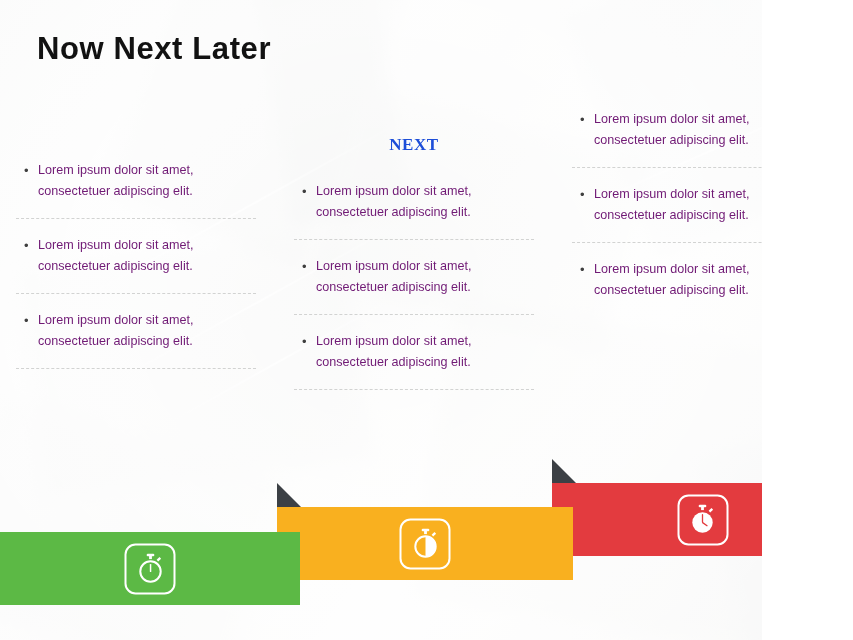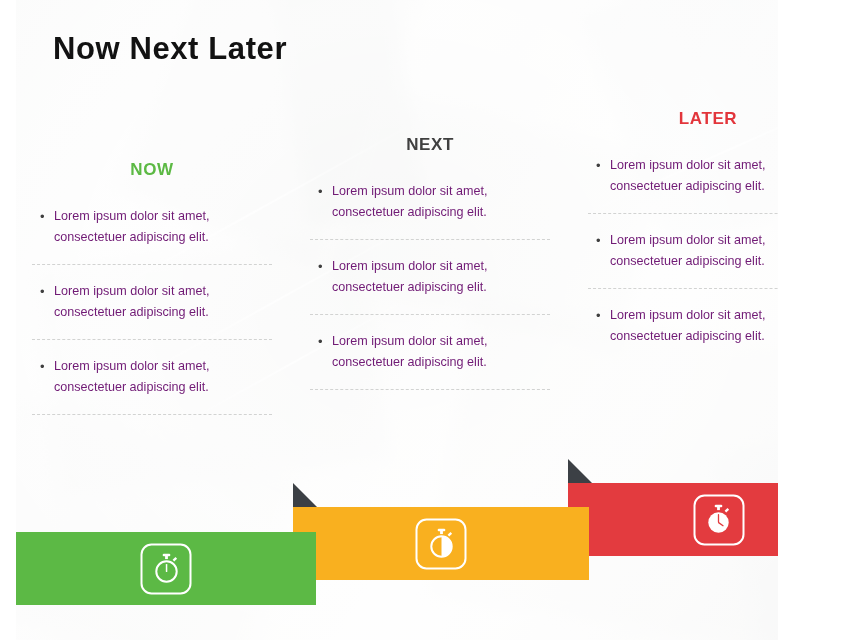--- a/index.html
+++ b/index.html
@@ -13,21 +13,20 @@
     font-family: "Liberation Sans", sans-serif;
     background: #ffffff;
   }
 
   #slide {
     position: relative;
     width: 762px;
     height: 640px;
     overflow: hidden;
     background: #fbfbfa;
-    margin-left: 16px;
   }
 
   
   .bg-layer {
     position: absolute;
     inset: 0;
     overflow: hidden;
   }
   .bg-base {
     position: absolute;
@@ -87,21 +86,21 @@
   .col-later { left: 566px; top: 109px; }
 
   .col-head {
     font-size: 17px;
     font-weight: 700;
     text-align: center;
     letter-spacing: .6px;
     margin-bottom: 26px;
   }
   .col-now   .col-head { color: #5cb944; }
-  .col-next  .col-head { color: #404040; }
+  .col-next  .col-head { color: #1d4ed8; font-family: Liberation Serif, serif; }
   .col-later .col-head { color: #e2353b; }
 
   .bullet-row {
     display: flex;
     align-items: flex-start;
     padding: 0 14px 0 14px;
   }
   .bullet-dot {
     flex: 0 0 auto;
     color: #3f3f3f;
@@ -175,21 +174,20 @@
     <div class="bg-streak bg-s1"></div>
     <div class="bg-streak bg-s2"></div>
     <div class="bg-streak bg-s3"></div>
     <div class="bg-streak bg-s4"></div>
     <div class="bg-vig"></div>
   </div>
 
   <div class="slide-title">Now Next Later</div>
 
   <div class="column col-now">
-    <div class="col-head">NOW</div>
 
     <div class="bullet-row">
       <span class="bullet-dot">•</span>
       <span class="bullet-text">Lorem ipsum dolor sit amet, consectetuer adipiscing elit.</span>
     </div>
     <hr class="sep">
 
     <div class="bullet-row">
       <span class="bullet-dot">•</span>
       <span class="bullet-text">Lorem ipsum dolor sit amet, consectetuer adipiscing elit.</span>
@@ -219,21 +217,20 @@
     <hr class="sep">
 
     <div class="bullet-row">
       <span class="bullet-dot">•</span>
       <span class="bullet-text">Lorem ipsum dolor sit amet, consectetuer adipiscing elit.</span>
     </div>
     <hr class="sep">
   </div>
 
   <div class="column col-later">
-    <div class="col-head">LATER</div>
 
     <div class="bullet-row">
       <span class="bullet-dot">•</span>
       <span class="bullet-text">Lorem ipsum dolor sit amet, consectetuer adipiscing elit.</span>
     </div>
     <hr class="sep">
 
     <div class="bullet-row">
       <span class="bullet-dot">•</span>
       <span class="bullet-text">Lorem ipsum dolor sit amet, consectetuer adipiscing elit.</span>

